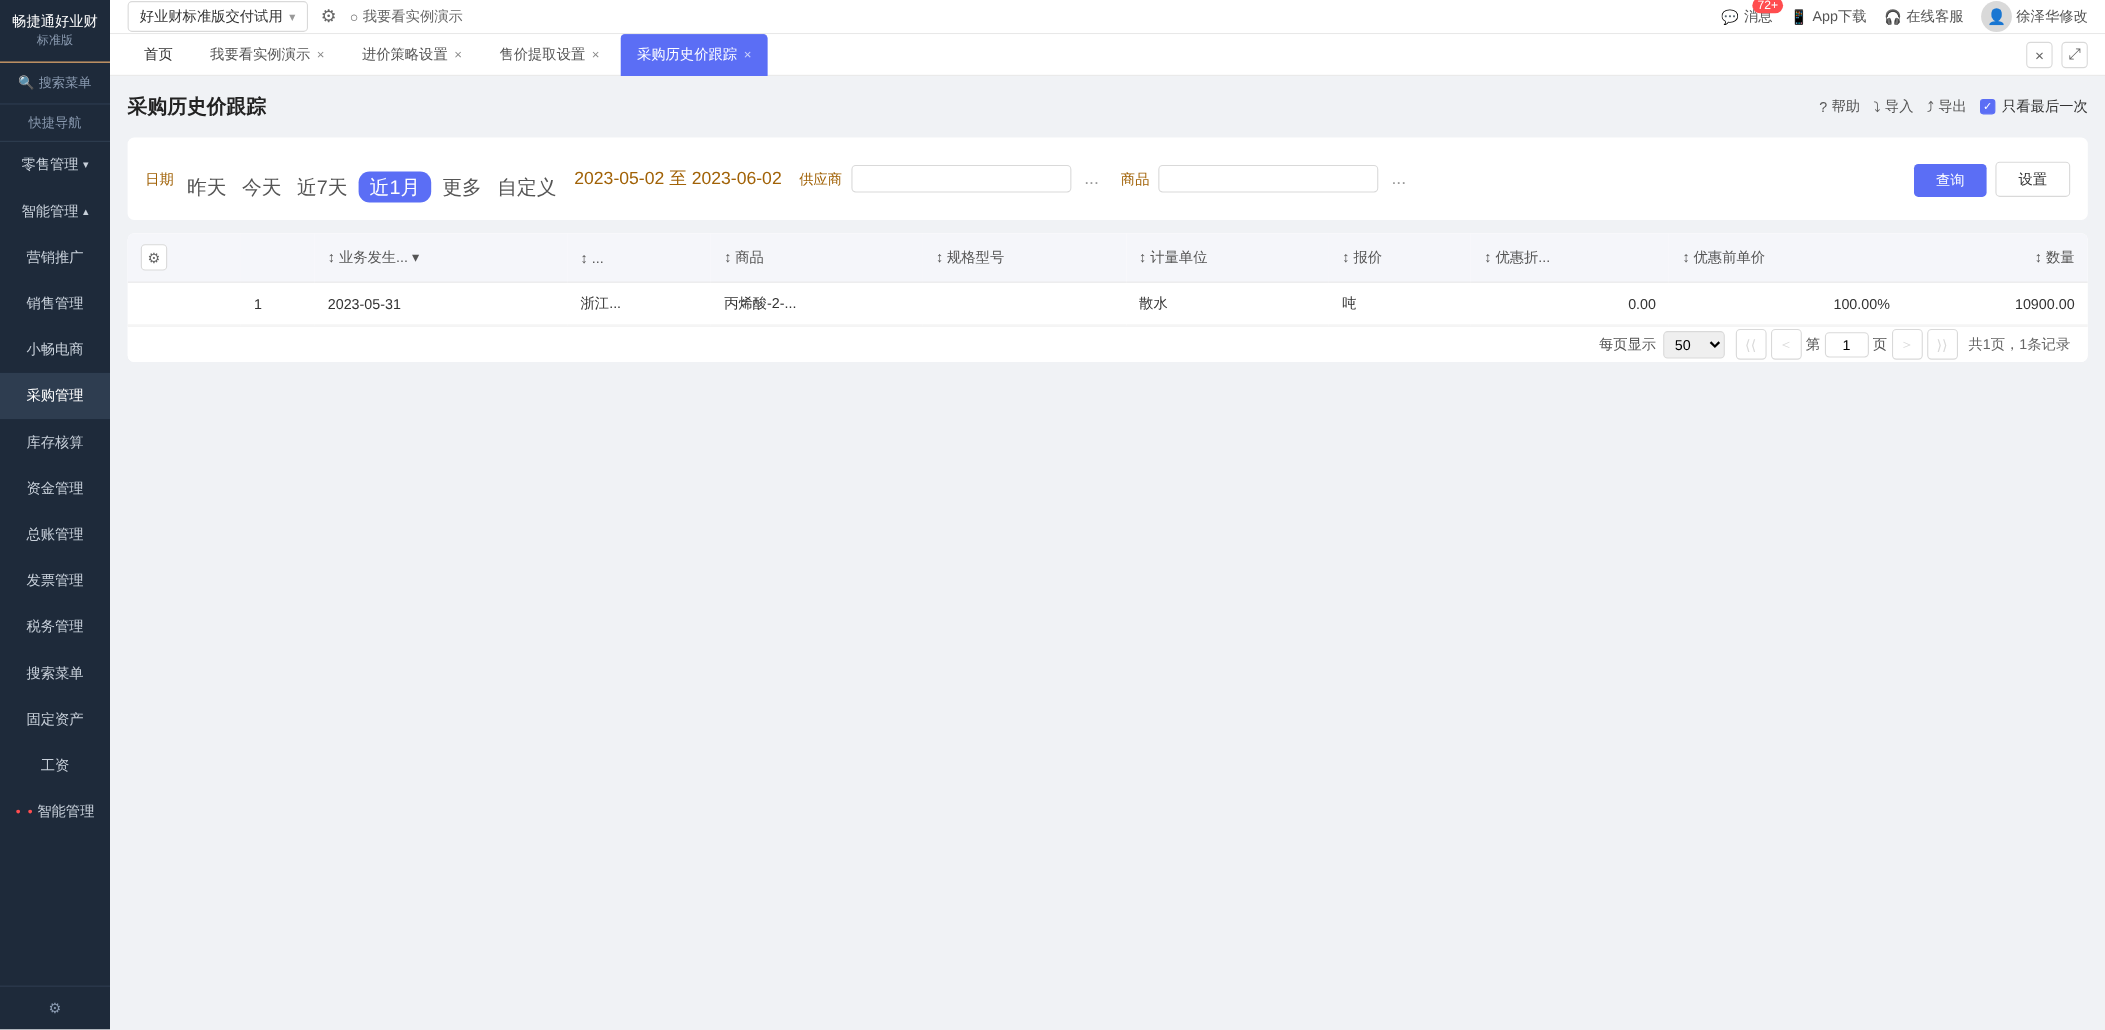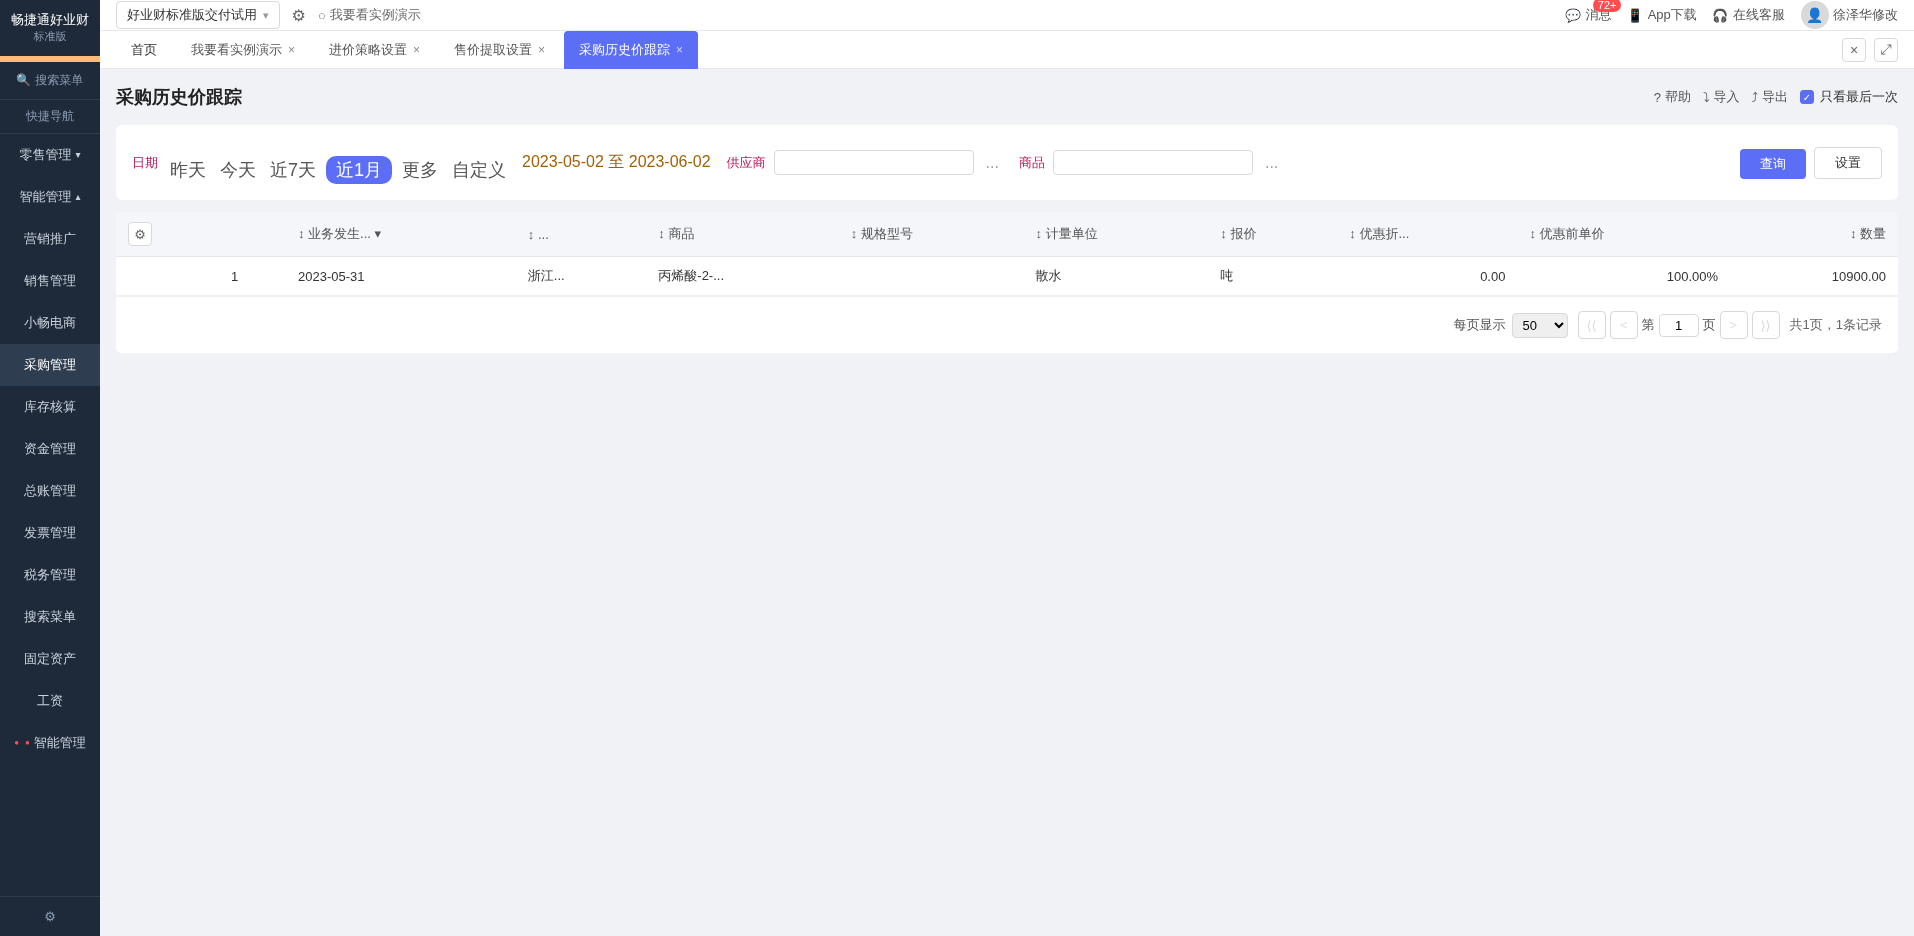--- a/index.html
+++ b/index.html
@@ -1,20 +1,20 @@
 <!DOCTYPE html>
 <html><head>
   <meta charset="utf-8">
   <style>
     * { box-sizing: border-box; margin: 0; padding: 0; }
     body { font-family: 'Microsoft YaHei', Arial, sans-serif; font-size: 13px; background: #f0f2f5; color: #333; display: flex; height: 936px; overflow: hidden; }
 
     
     .sidebar { width: 100px; background: #1e2a3a; color: #c8d0da; display: flex; flex-direction: column; height: 100%; flex-shrink: 0; }
-    .sidebar-logo { padding: 12px 8px; text-align: center; border-bottom: 6px solid #fdba74; }
+    .sidebar-logo { padding: 12px 8px; text-align: center; border-bottom: 1px solid #fdba74; }
     .sidebar-logo .logo-title { font-size: 13px; color: #fff; line-height: 1.3; }
     .sidebar-logo .logo-sub { font-size: 11px; color: #8a9ab0; }
     .sidebar-search { padding: 10px 8px; font-size: 12px; color: #8a9ab0; text-align: center; cursor: pointer; border-bottom: 1px solid #2e3d50; }
     .sidebar-nav { padding: 8px 0; font-size: 12px; text-align: center; cursor: pointer; color: #8a9ab0; border-bottom: 1px solid #2e3d50; }
     .sidebar-item { padding: 12px 8px; font-size: 13px; text-align: center; cursor: pointer; color: #c8d0da; display: flex; align-items: center; justify-content: center; gap: 4px; }
     .sidebar-item.active { background: #2e3d50; color: #fff; }
     .sidebar-item .arrow { font-size: 10px; }
     .sidebar-item.has-dot::before { content: '●'; color: #ff4d4f; font-size: 8px; margin-right: 2px; }
     .sidebar-bottom { margin-top: auto; padding: 12px 8px; text-align: center; color: #8a9ab0; cursor: pointer; border-top: 1px solid #2e3d50; }
 
@@ -49,41 +49,41 @@
     .page-title { font-size: 18px; font-weight: 600; color: #222; }
     .page-actions { display: flex; align-items: center; gap: 12px; }
     .action-link { display: flex; align-items: center; gap: 4px; color: #555; font-size: 13px; cursor: pointer; }
     .only-last-checkbox { display: flex; align-items: center; gap: 6px; font-size: 13px; color: #333; cursor: pointer; }
     .checkbox-checked { width: 14px; height: 14px; background: #5b6ef5; border: 1px solid #5b6ef5; border-radius: 3px; display: flex; align-items: center; justify-content: center; color: #fff; font-size: 10px; flex-shrink: 0; }
 
     
     .filter-area { background: #fff; border-radius: 6px; padding: 16px; margin-bottom: 12px; }
     .filter-row { display: flex; align-items: center; gap: 16px; flex-wrap: wrap; }
     .filter-item { display: flex; align-items: center; gap: 8px; }
-    .filter-label { font-size: 13px; color: #be185d; white-space: nowrap; }
+    .filter-label { font-size: 13px; color: #a16207; white-space: nowrap; }
     .date-options { display: flex; align-items: center; gap: 6px; }
     .date-opt { font-size: 18px; color: #555; cursor: pointer; padding: 2px 4px; border-radius: 3px; margin-top: 15px; }
     .date-opt.active { background: #5b6ef5; color: #fff; border-radius: 10px; padding: 2px 10px; }
     .date-range { font-size: 16px; color: #a16207; margin-left: 4px; }
     .filter-input { border: 1px solid #d9d9d9; border-radius: 4px; padding: 4px 8px; font-size: 13px; width: 180px; outline: none; }
     .filter-dots { color: #999; cursor: pointer; font-size: 16px; padding: 0 4px; }
     .filter-buttons { display: flex; align-items: flex-end; gap: 8px; margin-left: auto; }
     .btn-primary { background: #5b6ef5; color: #fff; border: none; border-radius: 4px; padding: 6px 20px; font-size: 13px; cursor: pointer; }
     .btn-default { background: #fff; color: #333; border: 1px solid #d9d9d9; border-radius: 4px; padding: 6px 20px; font-size: 13px; cursor: pointer; }
 
     
     .table-container { background: #fff; border-radius: 6px; overflow: hidden; }
     .data-table { width: 100%; border-collapse: collapse; font-size: 13px; }
     .data-table th { background: #f5f6fa; color: #555; font-weight: 500; padding: 10px 12px; text-align: left; border-bottom: 1px solid #e8e8e8; white-space: nowrap; }
     .data-table td { padding: 10px 12px; border-bottom: 1px solid #f0f0f0; color: #333; white-space: nowrap; }
     .settings-col { text-align: center; }
     .gear-btn { width: 24px; height: 24px; border-radius: 4px; border: 1px solid #d9d9d9; background: #fff; cursor: pointer; display: inline-flex; align-items: center; justify-content: center; font-size: 13px; color: #666; }
 
     
-    .pagination { display: flex; align-items: center; justify-content: flex-end; padding: 14px 16px; background: #fff; border-top: 1px solid #f0f0f0; gap: 10px; font-size: 13px; color: #555; }
+    .pagination { display: flex; align-items: center; justify-content: flex-end; padding: 2px 16px; background: #fff; border-top: 1px solid #f0f0f0; gap: 10px; font-size: 13px; color: #555; }
     .page-size-select { display: flex; align-items: center; gap: 6px; }
     .page-select { border: 1px solid #d9d9d9; border-radius: 4px; padding: 3px 6px; font-size: 13px; outline: none; }
     .page-nav { display: flex; align-items: center; gap: 4px; }
     .page-btn { width: 28px; height: 28px; border: 1px solid #d9d9d9; border-radius: 4px; background: #fff; cursor: pointer; display: flex; align-items: center; justify-content: center; color: #555; font-size: 13px; }
     .page-btn.disabled { color: #d9d9d9; cursor: not-allowed; }
     .page-input { width: 40px; border: 1px solid #d9d9d9; border-radius: 4px; padding: 3px 6px; font-size: 13px; text-align: center; outline: none; }
     .page-total { color: #666; }
   </style>
 </head>
 <body>

